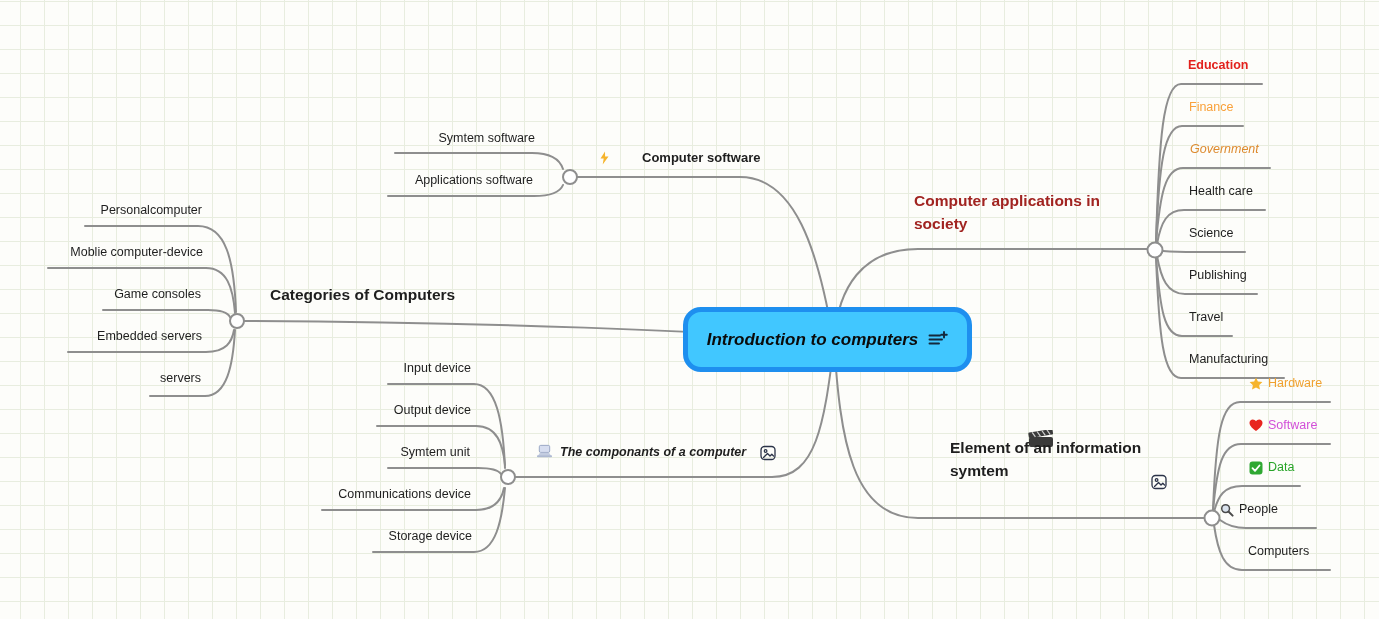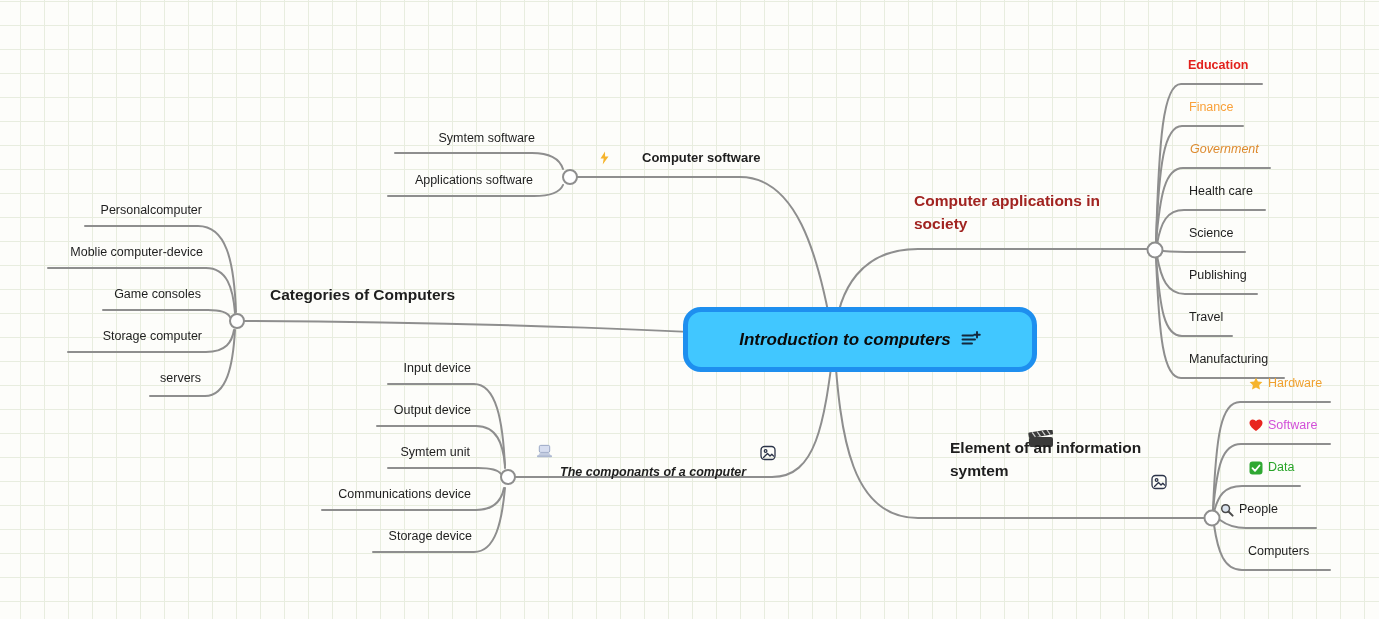--- a/index.html
+++ b/index.html
@@ -29,21 +29,21 @@
 
   .c-darkred  { color:#A12421; }
   .c-red      { color:#E2211C; font-weight:bold; }
   .c-orange   { color:#F9A13A; }
   .c-dkorange { color:#DD8A2E; font-style:italic; }
   .c-amber    { color:#F0A12F; }
   .c-magenta  { color:#D24FD8; }
   .c-green    { color:#28A428; }
 
   .root-node {
-    position:absolute; z-index:3; left:683px; top:307px; width:354px; height:65px;
+    position:absolute; z-index:3; left:683px; top:307px; width:289px; height:65px;
     box-sizing:border-box; background:#41C7FF; border:5px solid #1E8FEF; border-radius:18px;
     display:flex; align-items:center; justify-content:center; gap:10px;
     cursor:pointer;
   }
   .root-node .root-label {
     font-weight:800; font-style:italic; font-size:17px; color:#0B0B0B; white-space:nowrap;
   }
   .mini { flex:0 0 auto; }
 </style>
 </head>
@@ -128,32 +128,32 @@
   <div class="lbl ra" style="left:202px; top:203px;">
     <span>Personalcomputer</span>
   </div>
   <div class="lbl ra" style="left:203px; top:245px;">
     <span>Moblie computer-device</span>
   </div>
   <div class="lbl ra" style="left:201px; top:287px;">
     <span>Game consoles</span>
   </div>
   <div class="lbl ra" style="left:202px; top:329px;">
-    <span>Storage computer</span>
+    <span>Embedded servers</span>
   </div>
   <div class="lbl ra" style="left:201px; top:371px;">
     <span>servers</span>
   </div>
 
   <svg class="mini" style="position:absolute; left:536px; top:444px; z-index:2;" width="17" height="15" viewBox="0 0 18 15">
     <rect x="3.5" y="1" width="11" height="7.5" rx="1.5" fill="#D7DEF0" stroke="#97A5C2" stroke-width="1"></rect>
     <path d="M2 12 L4.2 8.8 H13.8 L16 12 Z" fill="#C3CCE0"></path>
     <rect x="1" y="11.6" width="16" height="2" rx="1" fill="#AEB9D2"></rect>
   </svg>
-  <div class="lbl bold-it" style="left:560px; top:445px;margin-top:20px;">
+  <div class="lbl bold-it" style="left:560px; top:445px;">
     <span>The componants of a computer</span>
   </div>
   <svg class="mini" style="position:absolute; left:760px; top:445px; z-index:2;" width="16" height="16" viewBox="0 0 16 16">
     <g fill="none" stroke="#2B3348" stroke-width="1.3" stroke-linecap="round" stroke-linejoin="round">
       <rect x="1" y="1.5" width="14" height="13" rx="3.5"></rect>
       <circle cx="5.6" cy="6" r="1.3"></circle>
       <path d="M3.5 12.5 L7.5 8.5 L10 11 L11.8 9.2 L13.5 11"></path>
     </g>
   </svg>
   <div class="lbl ra" style="left:471px; top:361px;">

